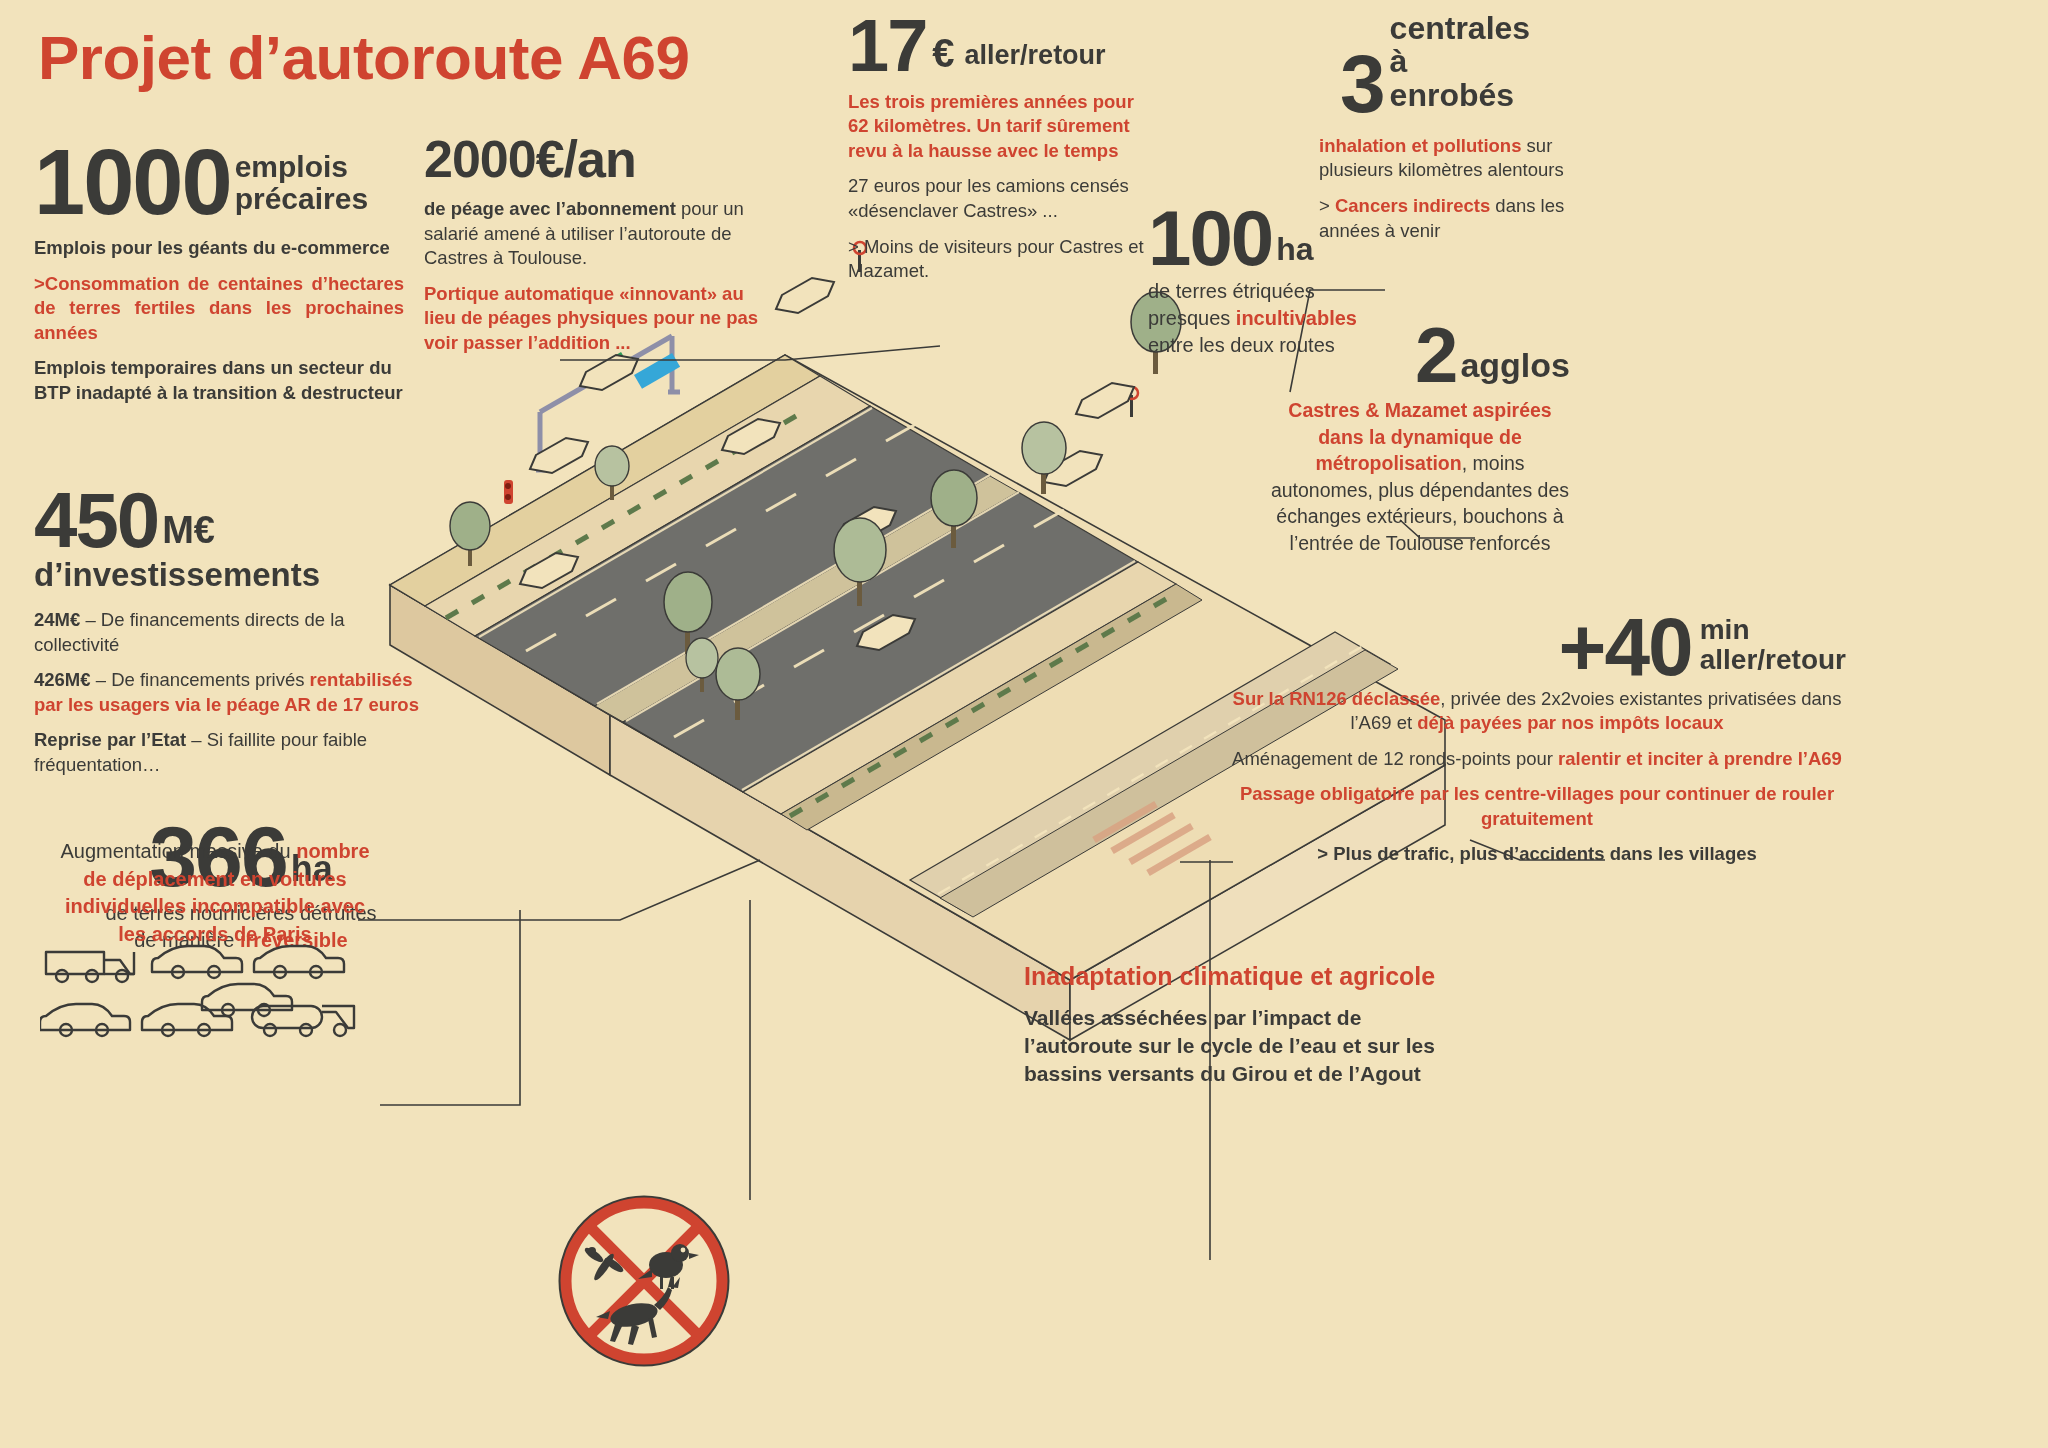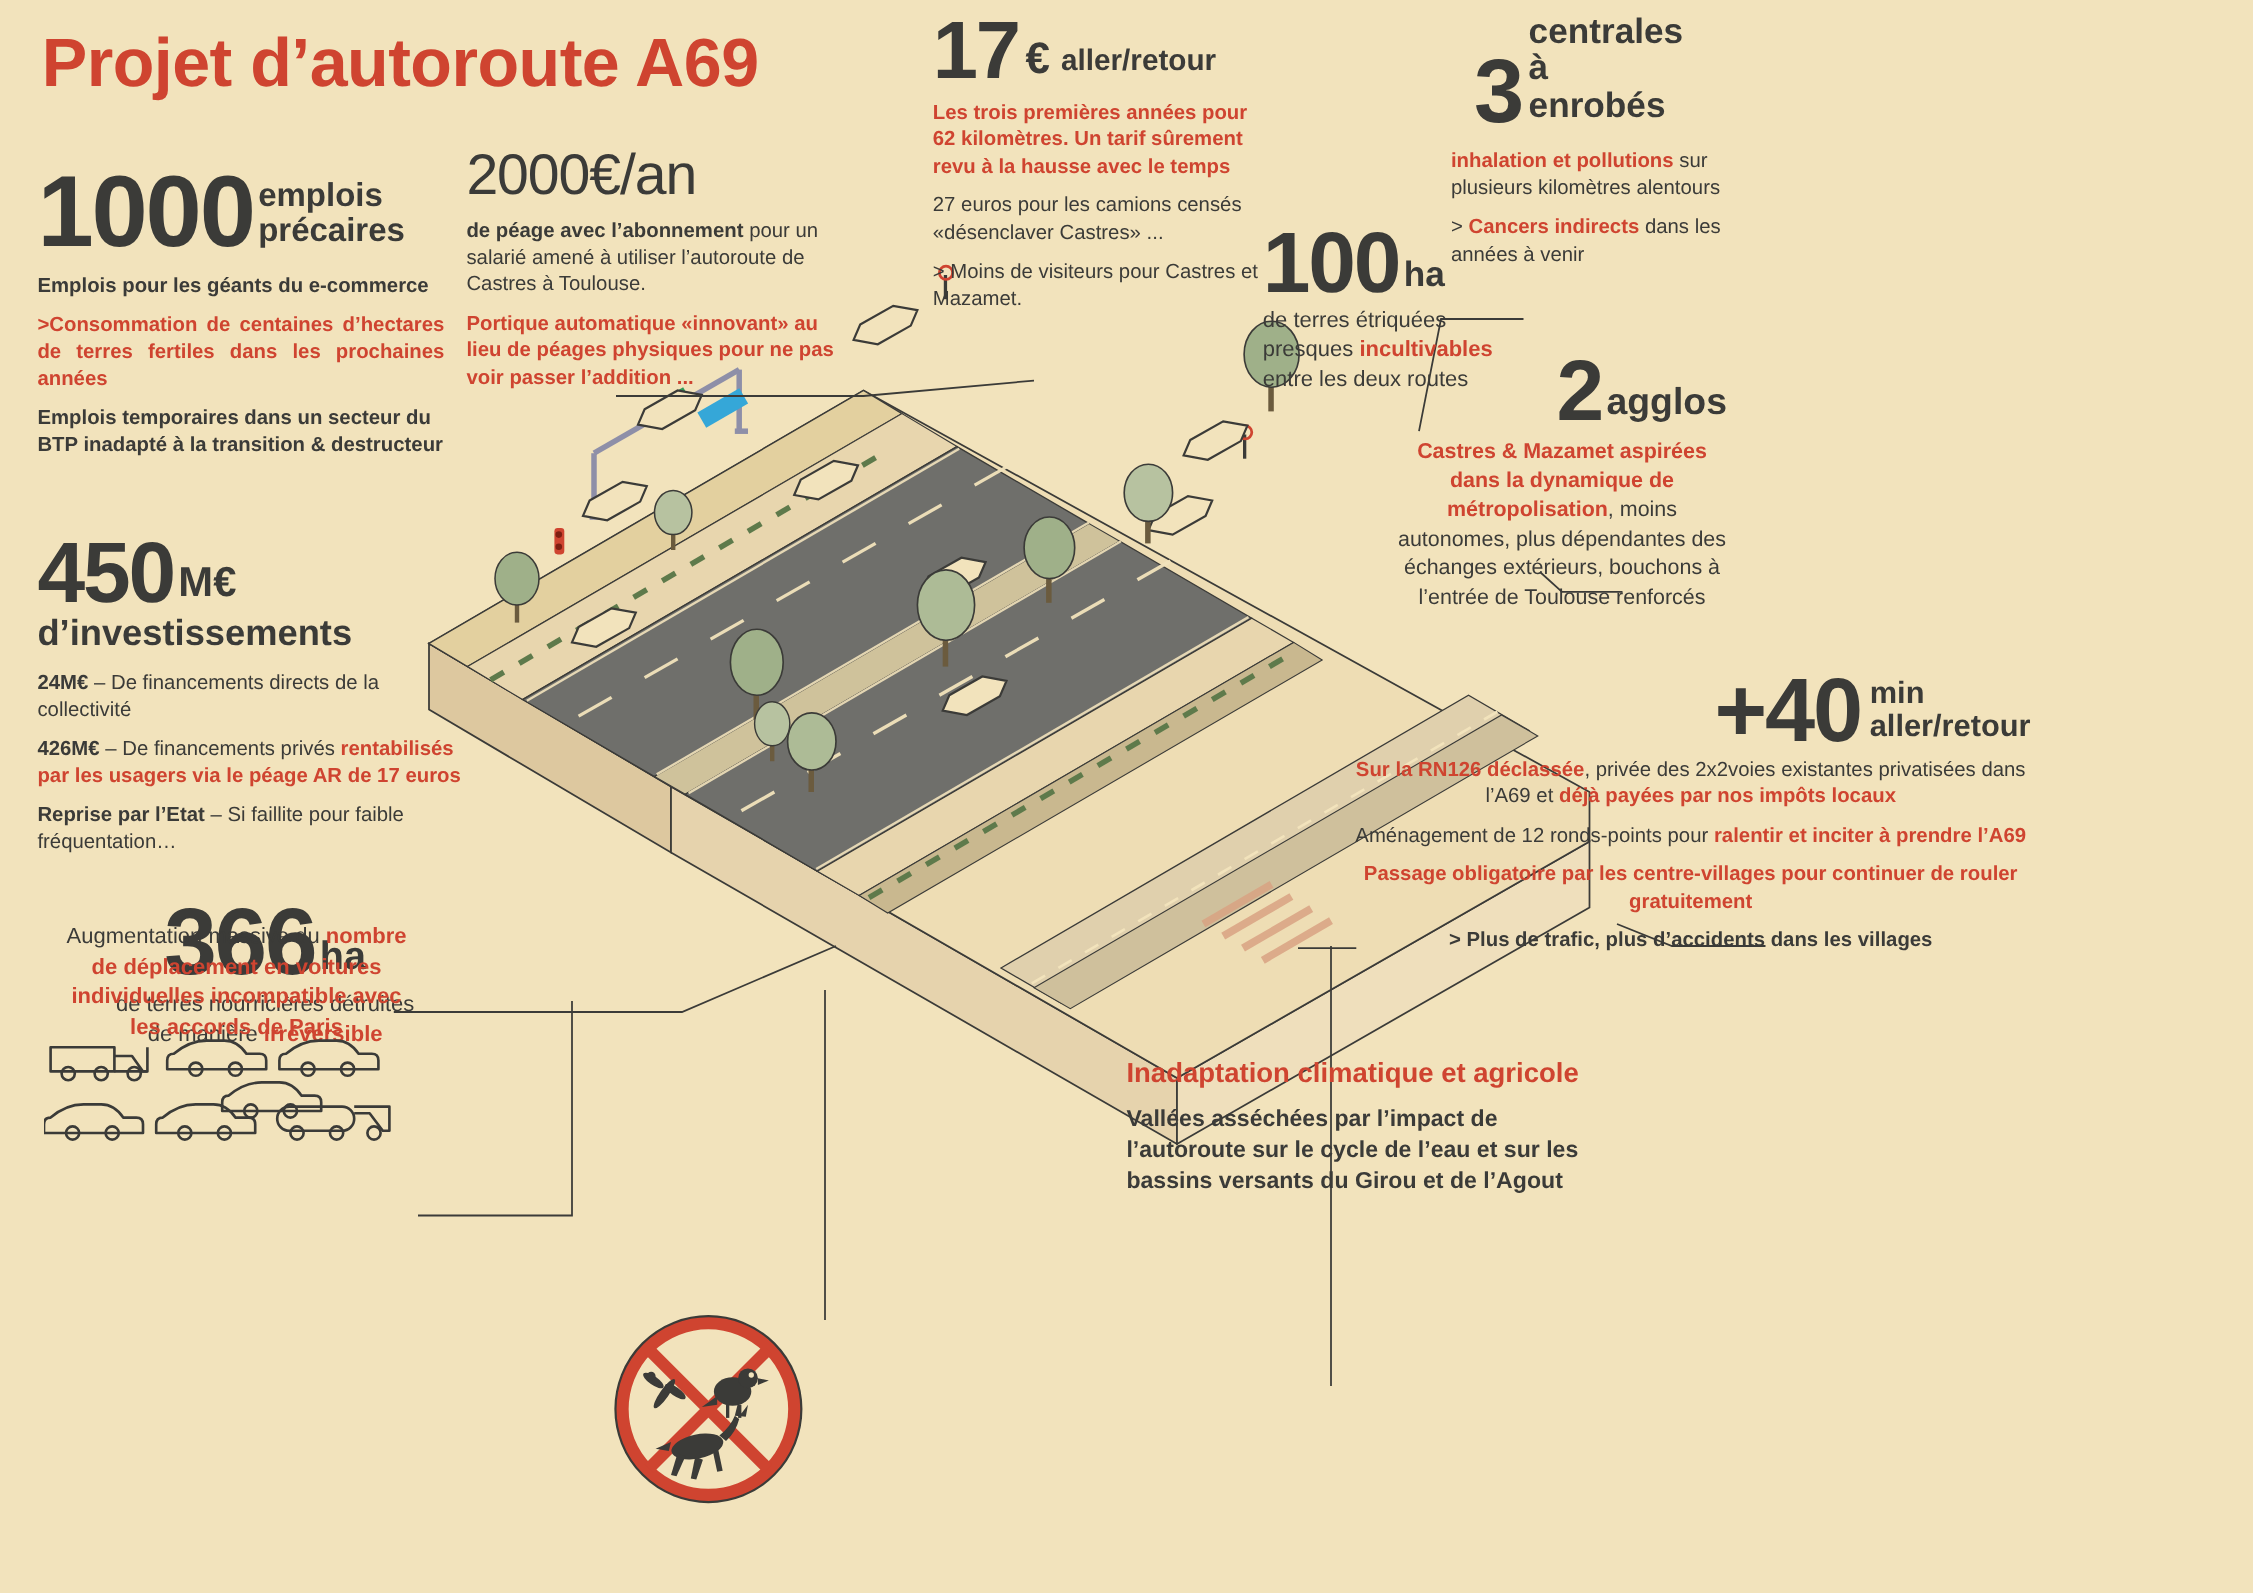--- a/index.html
+++ b/index.html
@@ -27,21 +27,21 @@
 
   .stat-head{display:flex;align-items:flex-end;}
   .stat-head .n{font-size:84px;font-weight:bold;line-height:.86;letter-spacing:-2px;}
   .stat-head .u{font-size:31px;font-weight:bold;line-height:1.02;padding-bottom:5px;margin-left:4px;}
 
   .body-txt{font-size:18.5px;line-height:1.33;}
   .body-txt.bold{font-weight:bold;}
   p{margin:0 0 11px 0;}
 
   
-  #blk1000{left:34px;top:154px;width:370px;}
+  #blk1000{left:34px;top:143px;width:370px;}
   #blk1000 .n{font-size:92px;}
   #blk1000 .u{font-size:32px;}
 
   #blk2000{left:424px;top:133px;width:340px;}
 
   #blk17{left:848px;top:14px;width:300px;}
   #blk17 .n{font-size:70px;}
   #blk17 .u{font-size:30px;}
 
   #blk3c{left:1264px;top:12px;width:240px;text-align:left;}
@@ -283,21 +283,21 @@
         <span>emplois</span><br>
         <span>précaires</span>
       </span>
     </div>
     <p class="body-txt bold" style="margin-top:14px;">Emplois pour les géants du e-commerce</p>
     <p class="body-txt bold red" style="text-align:justify;">&gt;Consommation de centaines d’hectares de terres fertiles dans les prochaines années</p>
     <p class="body-txt bold">Emplois temporaires dans un secteur du BTP inadapté à la transition &amp; destructeur</p>
   </div>
 
   <div class="abs" id="blk2000">
-    <div style="font-size:52px;font-weight:normal;letter-spacing:-1px;line-height:1;">
+    <div style="font-size:52px;font-weight:bold;letter-spacing:-1px;line-height:1;">
       <span>2000€</span><span>/an</span>
     </div>
     <p class="body-txt" style="margin-top:12px;">
       <span class="b">de péage avec l’abonnement</span><span> pour un salarié amené à utiliser l’autoroute de Castres à Toulouse.</span>
     </p>
     <p class="body-txt bold red">Portique automatique «innovant» au lieu de péages physiques pour ne pas voir passer l’addition ...</p>
   </div>
 
   <div class="abs" id="blk17">
     <div class="stat-head" style="align-items:flex-end;">

